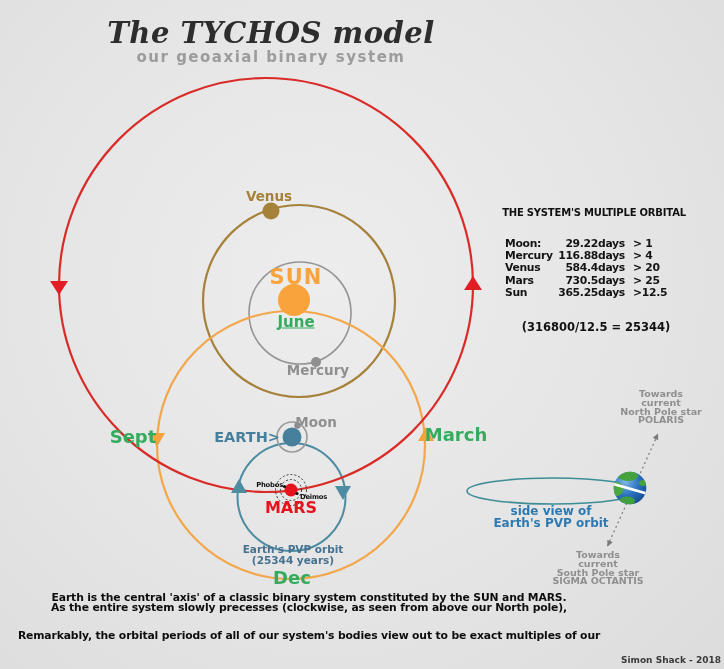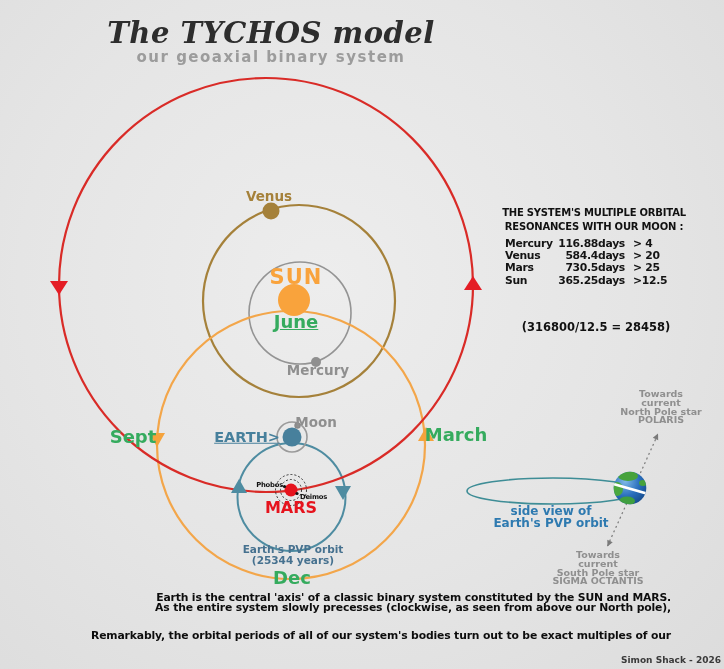--- a/index.html
+++ b/index.html
@@ -12,36 +12,36 @@
        transform:translate(-50%,-50%);line-height:1;}
   .lbl-right{transform:translate(-100%,-50%);}
   .lbl-left{transform:translate(0,-50%);}
   .title{font-family:"DejaVu Serif","Liberation Serif",serif;font-style:italic;
          font-size:29px;color:#2d2d2d;letter-spacing:.5px;}
   .subtitle{font-size:15px;color:#9c9c9c;letter-spacing:1.5px;}
   .green{color:#35ab5e;font-size:18px;}
   .gray{color:#8f8f8f;font-size:13.5px;}
   .venus-t{color:#a5813a;font-size:13.5px;}
   .sun-t{color:#f9a33c;font-size:21px;letter-spacing:1px;}
-  .earth-t{color:#47809c;font-size:14.5px;text-decoration:underline;}
+  .earth-t{color:#47809c;font-size:14.5px;}
   .mars-t{color:#e6131d;font-size:16px;}
   .tiny-t{color:#111;font-size:6.8px;letter-spacing:-0.2px;}
   .pvp-t{color:#46718f;font-size:10.5px;}
   .resH{color:#111;font-size:10px;letter-spacing:-0.2px;}
   #res-table{position:absolute;left:505px;top:237px;color:#141414;
              font-weight:bold;font-size:10.8px;letter-spacing:-0.3px;}
   .res-row{display:flex;height:12.4px;align-items:center;white-space:nowrap;}
   .res-body{display:inline-block;width:50px;}
   .res-period{display:inline-block;width:70px;text-align:right;}
   .res-ratio{display:inline-block;margin-left:8px;}
   .formula{color:#111;font-size:11.5px;}
   .sv-block{position:absolute;text-align:center;color:#8f8f8f;font-weight:bold;
             font-size:9.5px;line-height:8.8px;transform:translate(-50%,0);white-space:nowrap;}
   .sv-cap{color:#2e7ab0;font-size:12px;line-height:11.8px;}
-  .foot{position:absolute;width:724px;text-align:right;color:#0d0d0d;
+  .foot{position:absolute;width:724px;text-align:center;color:#0d0d0d;
         font-weight:bold;font-size:10.8px;line-height:9.9px;letter-spacing:-0.15px;}
   .foot-inner{display:inline-block;transform:translateX(-53px);}
   .sig{position:absolute;right:3px;top:655px;color:#3a3a3a;
        font-weight:bold;font-size:9px;}
 </style>
 </head>
 <body>
 
 <div id="stage">
 
@@ -102,36 +102,40 @@
         <line x1="610" y1="483" x2="650" y2="494.5" stroke="#ffffff" stroke-width="2.6"></line>
       </g>
     </g>
   </svg>
 
   <div class="lbl title" style="left:271px;top:33px;">The TYCHOS model</div>
   <div class="lbl subtitle" style="left:271px;top:57px;">our geoaxial binary system</div>
 
   <div class="lbl venus-t" style="left:269px;top:197px;">Venus</div>
   <div class="lbl sun-t" style="left:296px;top:277px;">SUN</div>
-  <div class="lbl green" style="left:296px;top:322px;font-size:18px;text-decoration:underline;">June</div>
+  <div class="lbl green" style="left:296px;top:322px;font-size:15px;text-decoration:underline;">June</div>
   <div class="lbl gray" style="left:318px;top:371px;">Mercury</div>
   <div class="lbl gray" style="left:316px;top:423px;">Moon</div>
   <div class="lbl earth-t lbl-right" style="left:280px;top:437px;">EARTH&gt;</div>
   <div class="lbl green" style="left:133px;top:437px;">Sept</div>
   <div class="lbl green" style="left:456px;top:435px;">March</div>
   <div class="lbl green" style="left:292px;top:578px;">Dec</div>
   <div class="lbl tiny-t lbl-right" style="left:283px;top:485px;padding-left:28px;">Phobos</div>
   <div class="lbl tiny-t lbl-left" style="left:300px;top:497px;">Deimos</div>
   <div class="lbl mars-t" style="left:291px;top:508px;">MARS</div>
   <div class="lbl pvp-t" style="left:293px;top:549px;">Earth's PVP orbit</div>
   <div class="lbl pvp-t" style="left:293px;top:560px;">(25344 years)</div>
 
   <div class="lbl resH" style="left:594px;top:213px;">THE SYSTEM'S MULTIPLE ORBITAL</div>
-  <div class="lbl resH" style="left:594px;top:227px;">RESONANCES WITH OUR MOON :</div>
   <div id="res-table">
+    <div class="res-row">
+      <span class="res-body">Moon:</span>
+      <span class="res-period">29.22days</span>
+      <span class="res-ratio">&gt; 1</span>
+    </div>
     <div class="res-row">
       <span class="res-body">Mercury</span>
       <span class="res-period">116.88days</span>
       <span class="res-ratio">&gt; 4</span>
     </div>
     <div class="res-row">
       <span class="res-body">Venus</span>
       <span class="res-period">584.4days</span>
       <span class="res-ratio">&gt; 20</span>
     </div>
@@ -139,21 +143,21 @@
       <span class="res-body">Mars</span>
       <span class="res-period">730.5days</span>
       <span class="res-ratio">&gt; 25</span>
     </div>
     <div class="res-row">
       <span class="res-body">Sun</span>
       <span class="res-period">365.25days</span>
       <span class="res-ratio">&gt;12.5</span>
     </div>
   </div>
-  <div class="lbl formula" style="left:596px;top:328px;">(316800/12.5 = 28458)</div>
+  <div class="lbl formula" style="left:596px;top:328px;">(316800/12.5 = 25344)</div>
 
   <div class="sv-block" style="left:661px;top:390px;">
     <div>Towards</div>
     <div>current</div>
     <div>North Pole star</div>
     <div>POLARIS</div>
   </div>
   <div class="sv-block" style="left:598px;top:551px;">
     <div>Towards</div>
     <div>current</div>
@@ -166,18 +170,18 @@
   </div>
 
   <div class="foot" style="top:593px;">
     <div class="foot-inner">
       <div>Earth is the central 'axis' of a classic binary system constituted by the SUN and MARS.</div>
       <div>As the entire system slowly precesses (clockwise, as seen from above our North pole),</div>
     </div>
   </div>
   <div class="foot" style="top:631px;">
     <div class="foot-inner">
-      <div>Remarkably, the orbital periods of all of our system's bodies turn out to be exact multiples of our</div>
+      <div>Remarkably, the orbital periods of all of our system's bodies view out to be exact multiples of our</div>
     </div>
   </div>
-  <div class="sig">Simon Shack - 2026</div>
+  <div class="sig">Simon Shack - 2018</div>
 
 </div>
 
 </body></html>

